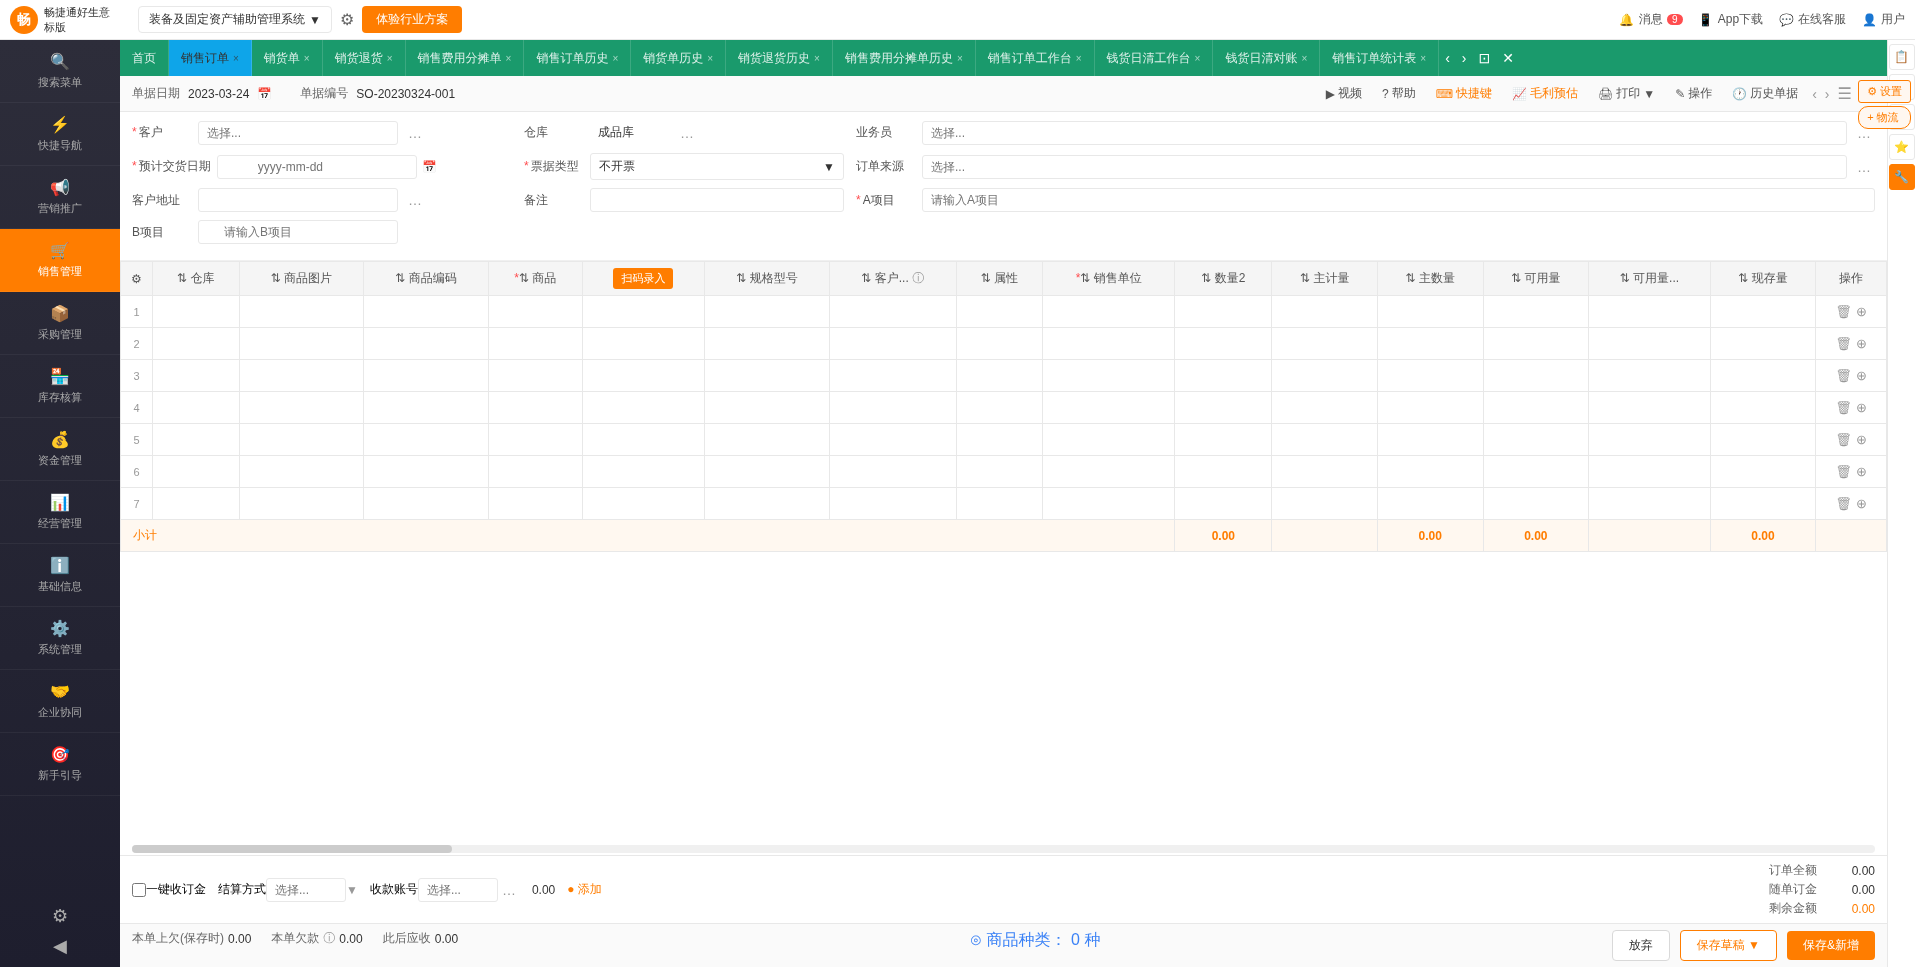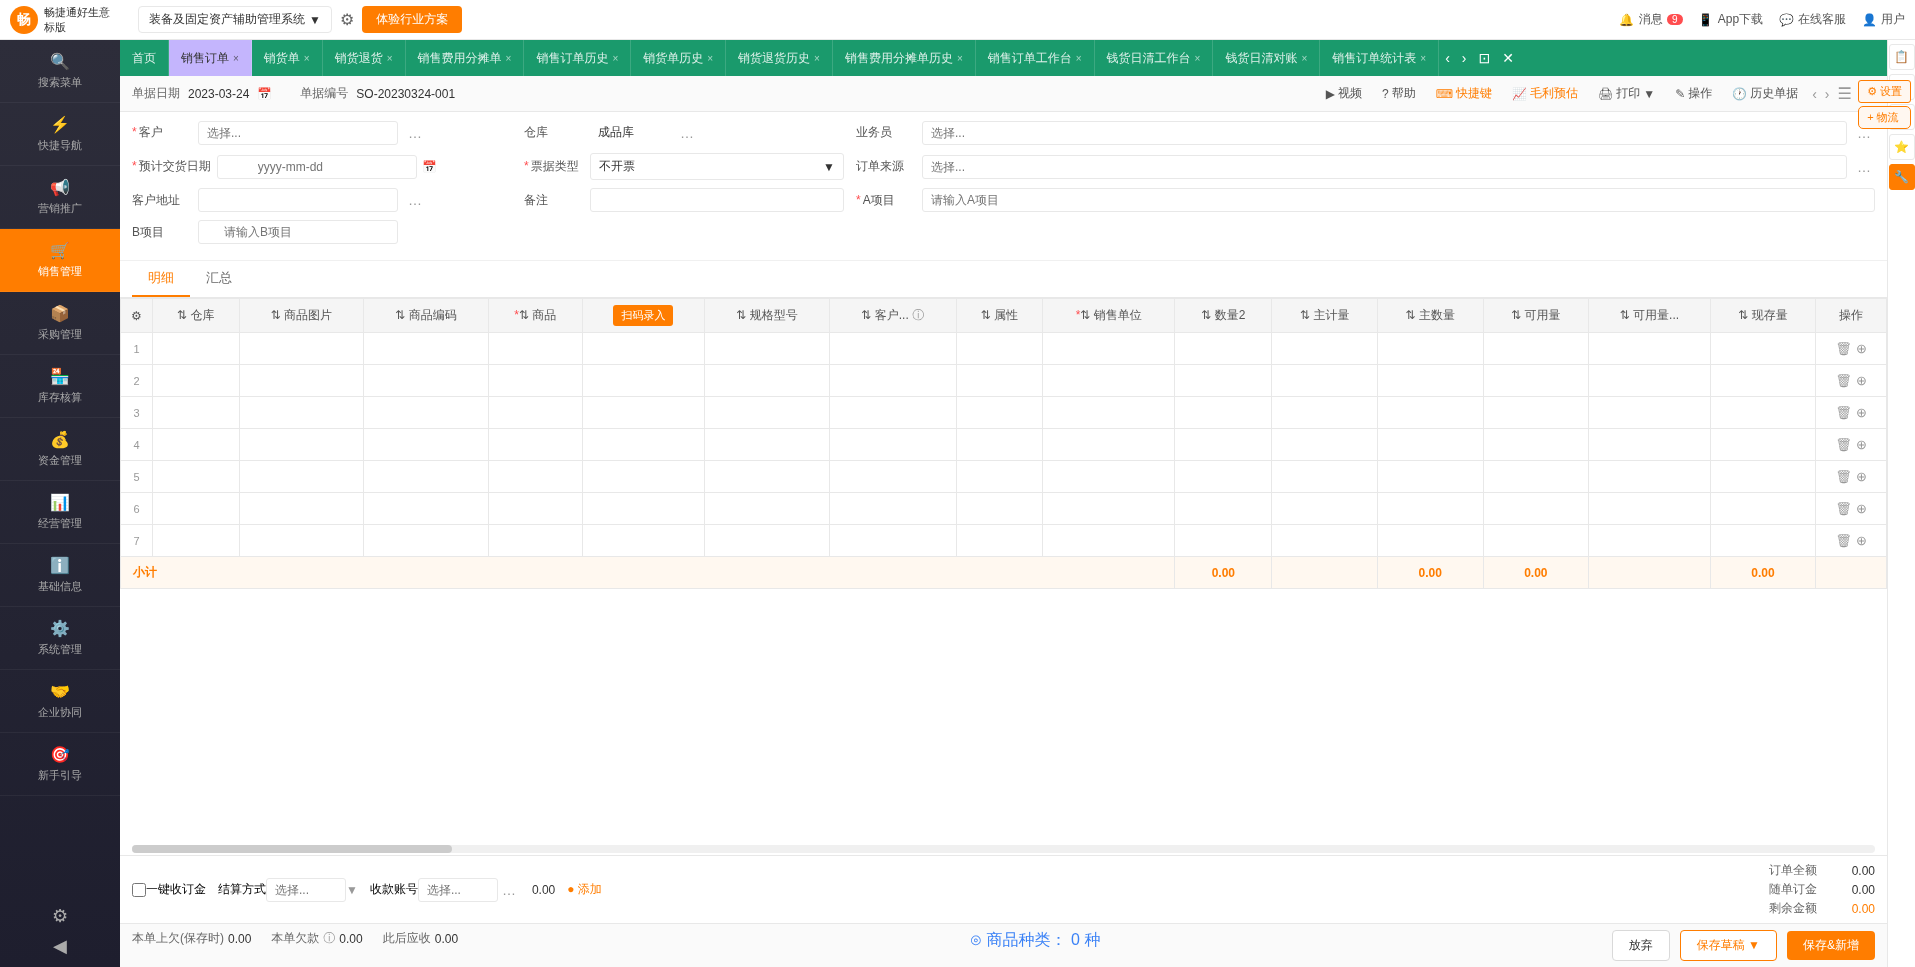--- a/index.html
+++ b/index.html
@@ -143,21 +143,21 @@
       height: 36px;
       color: rgba(255,255,255,0.85);
       cursor: pointer;
       white-space: nowrap;
       font-size: 12px;
       gap: 4px;
       border-right: 1px solid rgba(255,255,255,0.15);
       flex-shrink: 0;
     }
     .tab-item.active {
-      background: #c4b5fd;
+      background: #0ea5e9;
       color: #333;
     }
     .tab-close {
       font-size: 10px;
       opacity: 0.7;
       cursor: pointer;
     }
     .tab-nav-btn {
       color: white;
       padding: 0 6px;
@@ -336,21 +336,21 @@
       border-radius: 3px;
       padding: 3px 8px;
       font-size: 11px;
       cursor: pointer;
     }
     .subtotal-row td {
       background: #fff8f0;
       font-weight: bold;
       color: #ff7d00;
     }
-    .subtotal-label { color: #ff7d00; font-weight: bold; }
+    .subtotal-label { color: #ff7d00; font-weight: normal; }
     
     
     .action-cell {
       display: flex;
       gap: 4px;
       justify-content: center;
     }
     .action-icon {
       cursor: pointer;
       color: #999;
@@ -458,21 +458,21 @@
       font-size: 11px;
       cursor: pointer;
       display: flex;
       align-items: center;
       gap: 3px;
     }
     .add-material-btn {
       background: #fff7f0;
       border: 1px solid #ff7d00;
       color: #ff7d00;
-      border-radius: 5px;
+      border-radius: 10px;
       padding: 3px 8px;
       font-size: 11px;
       cursor: pointer;
       display: flex;
       align-items: center;
       gap: 3px;
     }
     .scrollbar-track {
       height: 8px;
       background: #f0f0f0;
@@ -753,24 +753,20 @@
         </div>
 
         <div class="form-row">
           <div class="form-field" style="max-width:380px">
             <span class="form-field-label">B项目</span>
             <input class="form-input" style="max-width: 200px; padding-left: 25px;" placeholder="请输入B项目">
           </div>
         </div>
       </div>
 
-      <div class="content-tabs">
-        <div class="content-tab active">明细</div>
-        <div class="content-tab">汇总</div>
-      </div>
 
       <div class="table-container">
         <table class="data-table">
           <thead>
             <tr>
               <th style="width:32px">⚙</th>
               <th class="th-sort"><span>⇅</span> <span>仓库</span></th>
               <th class="th-sort"><span>⇅</span> <span>商品图片</span></th>
               <th class="th-sort"><span>⇅</span> <span>商品编码</span></th>
               <th class="th-sort th-required"><span>⇅</span> <span>商品</span></th>

